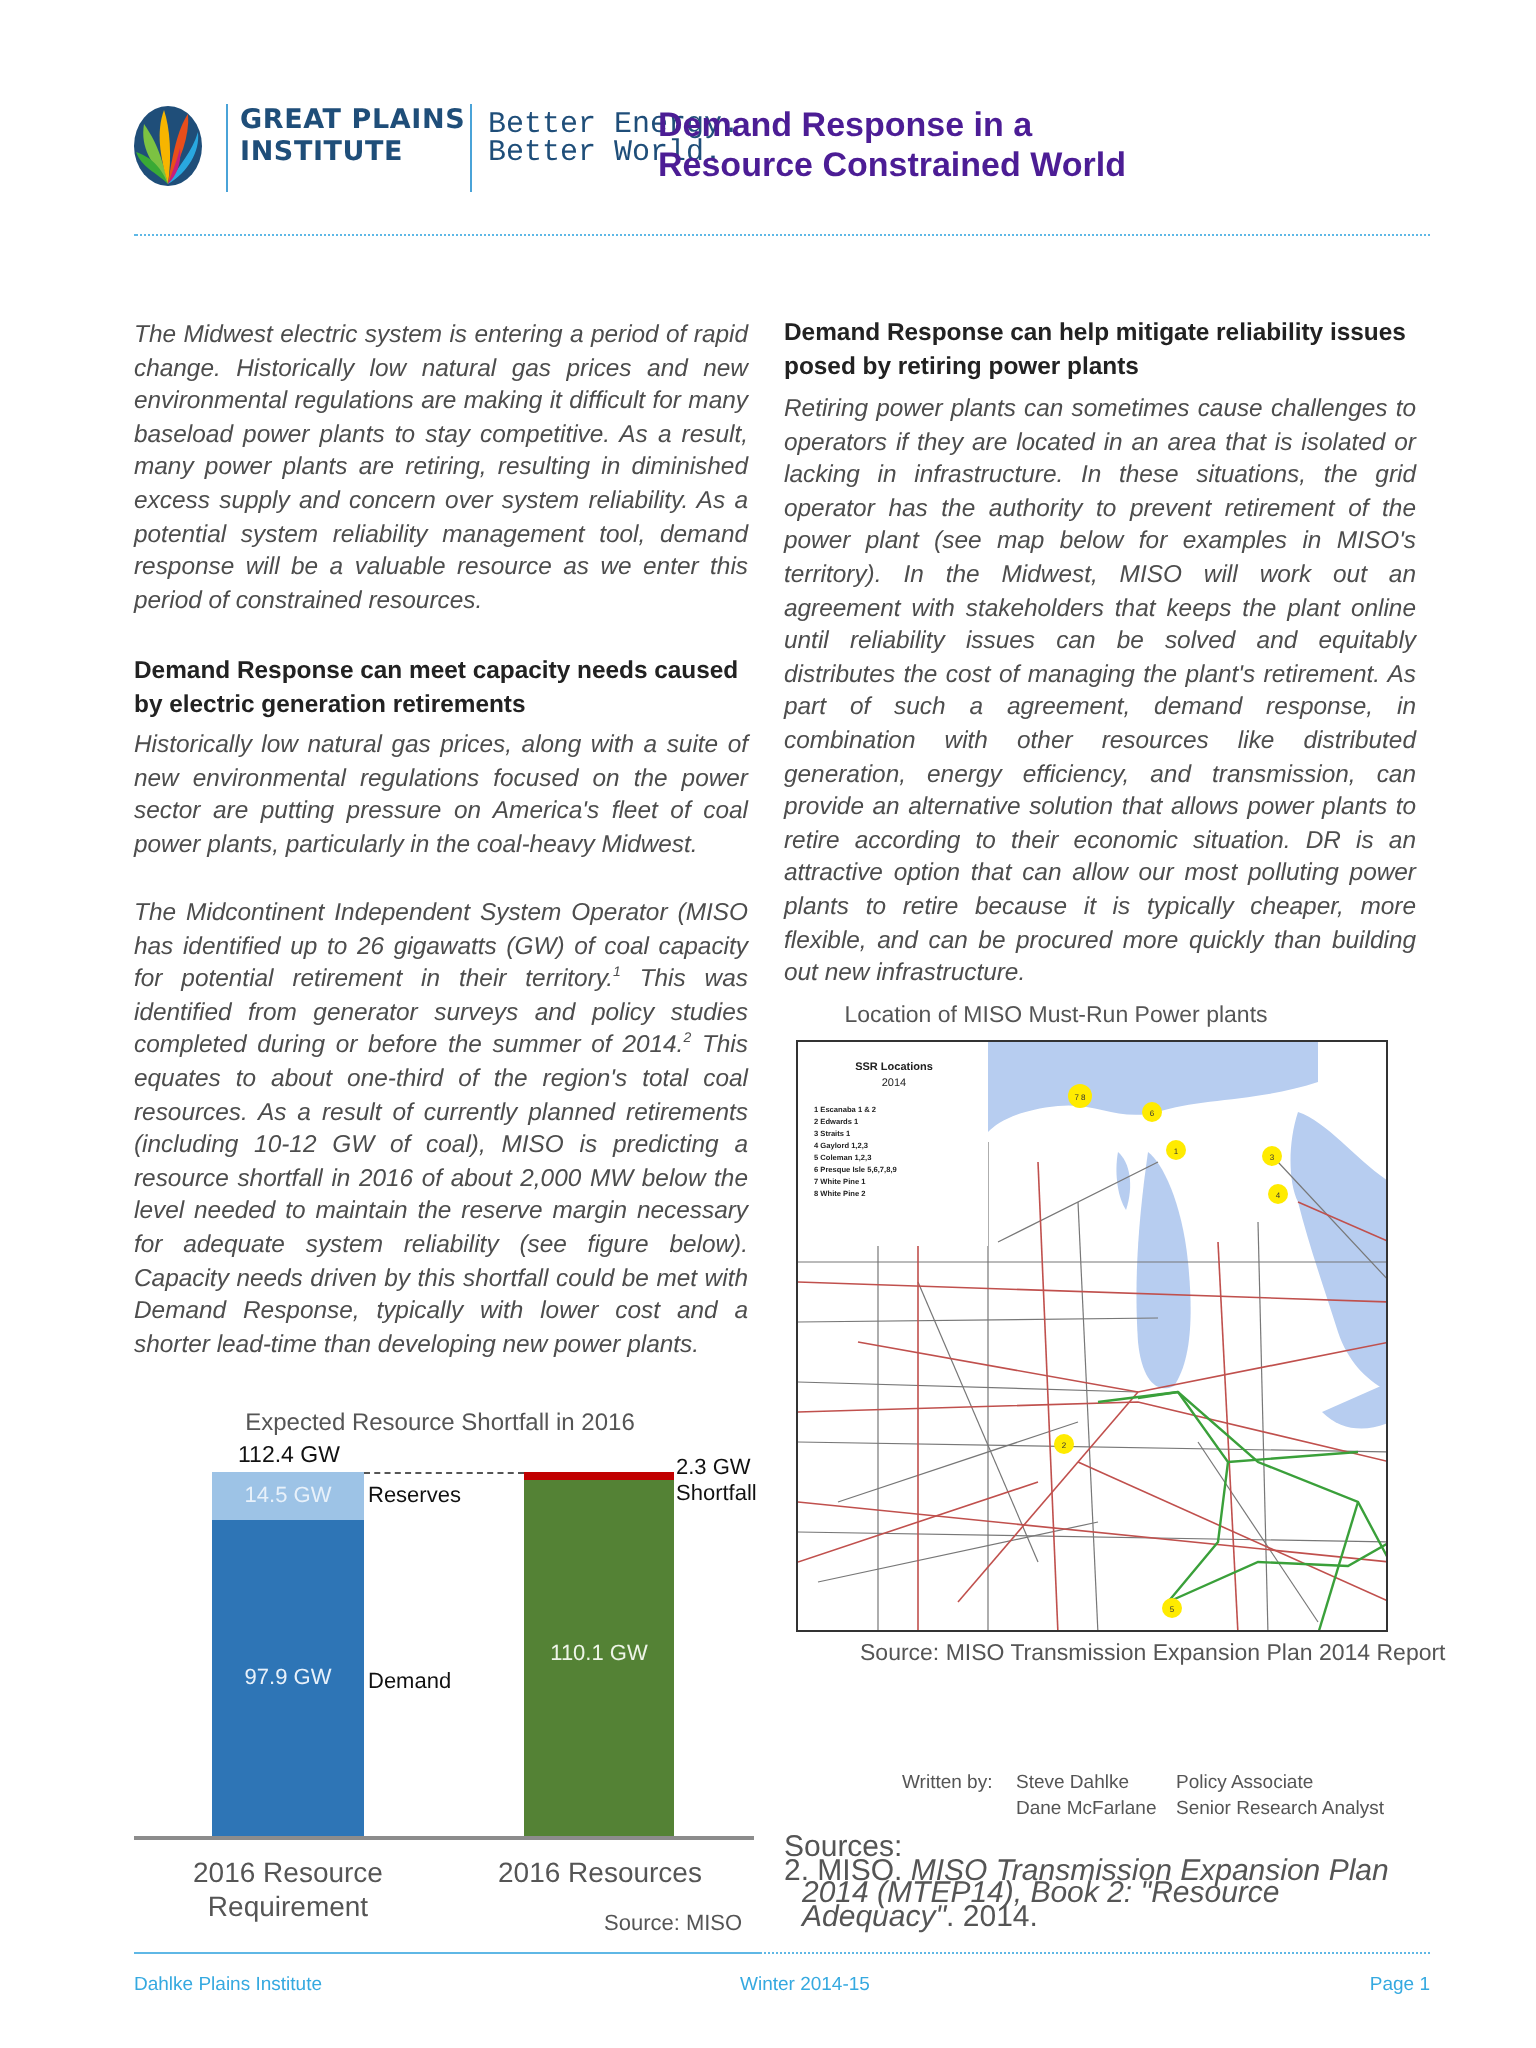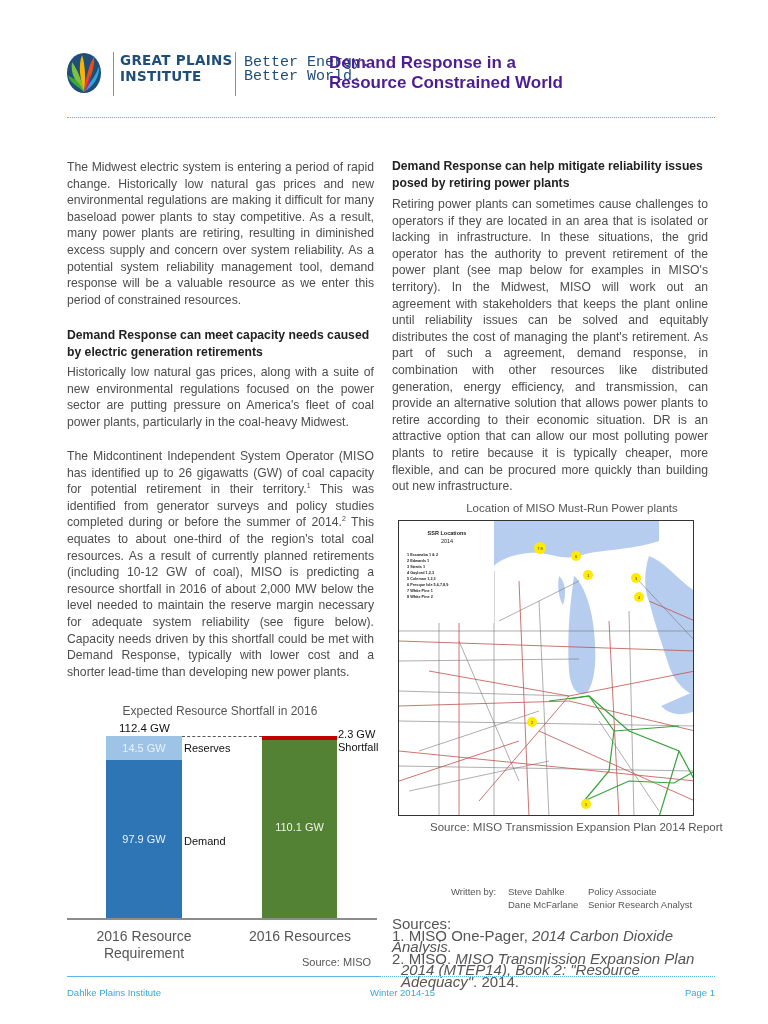--- a/index.html
+++ b/index.html
@@ -13,21 +13,21 @@
                color: #1f4e79; letter-spacing: 0.3px; font-family: "DejaVu Sans", sans-serif; }
   .logo-divider { width: 1px; background: #4aa3d8; }
   .tagline { left: 244px; top: 56px; font-size: 15px; line-height: 14px; color: #1f4e79;
              font-family: Liberation Mono, monospace; }
   .doc-title { left: 329px; top: 53px; font-size: 17px; line-height 20px; font-weight: bold;
                color: #4c1d95; line-height: 20px; }
   .dotted-rule { left: 67px; width: 648px; height: 0; border-top: 1px dotted #5fb8e6; }
 
   
   .col-text { font-size: 12.2px; line-height: 16.6px; text-align: justify; color: #4d4d4d; }
-  .col-text p { margin: 0; }
+  .col-text p { margin: 0; font-style: italic; }
   .col-head { font-size: 12.2px; line-height: 17px; font-weight: bold; color: #222; }
   sup { font-size: 7px; line-height: 0; }
 
   
   .chart-title { left: 60px; width: 320px; top: 704px; text-align: center; font-size: 12px; color: #555; }
   .bar { position: absolute; }
   .bar-label { position: absolute; font-size: 11px; text-align: center; }
   .annot { position: absolute; font-size: 11px; color: #111; line-height: 13px; }
   .cat-label { position: absolute; font-size: 14px; color: #555; text-align: center; line-height: 17px; }
 
@@ -118,21 +118,21 @@
   <div class="cat-label" style="left:170px;top:210px;width:140px;">2016 Resources</div>
   <div class="annot" style="left:242px;top:238px;color:#555;">Source: MISO</div>
 </div>
 <div class="abs dotted-rule" style="left:67px;width:313px;top:976px;"></div>
 
 <div class="abs col-head" style="left:392px;top:158px;width:316px;">Demand Response can help mitigate reliability issues posed by retiring power plants</div>
 <div class="abs col-text" style="left:392px;top:196px;width:316px;">
   <p>Retiring power plants can sometimes cause challenges to operators if they are located in an area that is isolated or lacking in infrastructure. In these situations, the grid operator has the authority to prevent retirement of the power plant (see map below for examples in MISO's territory). In the Midwest, MISO will work out an agreement with stakeholders that keeps the plant online until reliability issues can be solved and equitably distributes the cost of managing the plant's retirement. As part of such a agreement, demand response, in combination with other resources like distributed generation, energy efficiency, and transmission, can provide an alternative solution that allows power plants to retire according to their economic situation. DR is an attractive option that can allow our most polluting power plants to retire because it is typically cheaper, more flexible, and can be procured more quickly than building out new infrastructure.</p>
 </div>
 
-<div class="abs map-caption" style="left:412px;top:502px;width:320px;">Location of MISO Must-Run Power plants</div>
+<div class="abs map-caption" style="left:368px;top:502px;width:320px;">Location of MISO Must-Run Power plants</div>
 <div class="abs map-box">
   <svg width="296" height="296" viewBox="0 0 296 296">
     <rect width="296" height="296" fill="#ffffff"></rect>
 
     <path d="M95 0 L260 0 L260 20 C230 30 200 28 180 35 C160 40 150 30 130 32 C110 34 100 40 95 45 Z" fill="#b7cdf0"></path>
 
     <path d="M250 35 C265 40 280 60 296 70 L296 175 C285 170 275 160 270 145 C262 120 255 100 250 80 C245 70 245 50 250 35Z" fill="#b7cdf0"></path>
 
     <path d="M175 55 C182 60 192 80 195 110 C198 140 196 160 188 172 C180 176 172 170 170 150 C168 120 170 90 175 55Z" fill="#b7cdf0"></path>
 
@@ -219,20 +219,19 @@
 <div class="abs map-caption" style="left:408px;top:821px;width:300px;text-align:left;margin-left:22px;">Source:  MISO Transmission Expansion Plan 2014 Report</div>
 
 <div class="abs credits" style="left:451px;top:885px;">Written by:</div>
 <div class="abs credits" style="left:508px;top:885px;">Steve Dahlke</div>
 <div class="abs credits" style="left:588px;top:885px;">Policy Associate</div>
 <div class="abs credits" style="left:508px;top:898px;">Dane McFarlane</div>
 <div class="abs credits" style="left:588px;top:898px;">Senior Research Analyst</div>
 
 <div class="abs sources" style="left:392px;top:918px;width:320px;">
   <div>Sources:</div>
-  <div><span>1. MISO One-Pager, </span><i>2014 Carbon Dioxide Analysis.</i></div>
   <div style="padding-left:9px;text-indent:-9px;"><span>2. MISO. </span><i>MISO Transmission Expansion Plan 2014 (MTEP14), Book 2: "Resource Adequacy"</i><span>. 2014.</span></div>
 </div>
 
 <div class="abs dotted-rule" style="left:67px;width:648px;top:976px;"></div>
 <div class="abs footer" style="left:67px;">Dahlke Plains Institute</div>
 <div class="abs footer" style="left:370px;">Winter 2014-15</div>
 <div class="abs footer" style="left:670px;width:45px;text-align:right;">Page 1</div>
 
 </body></html>

